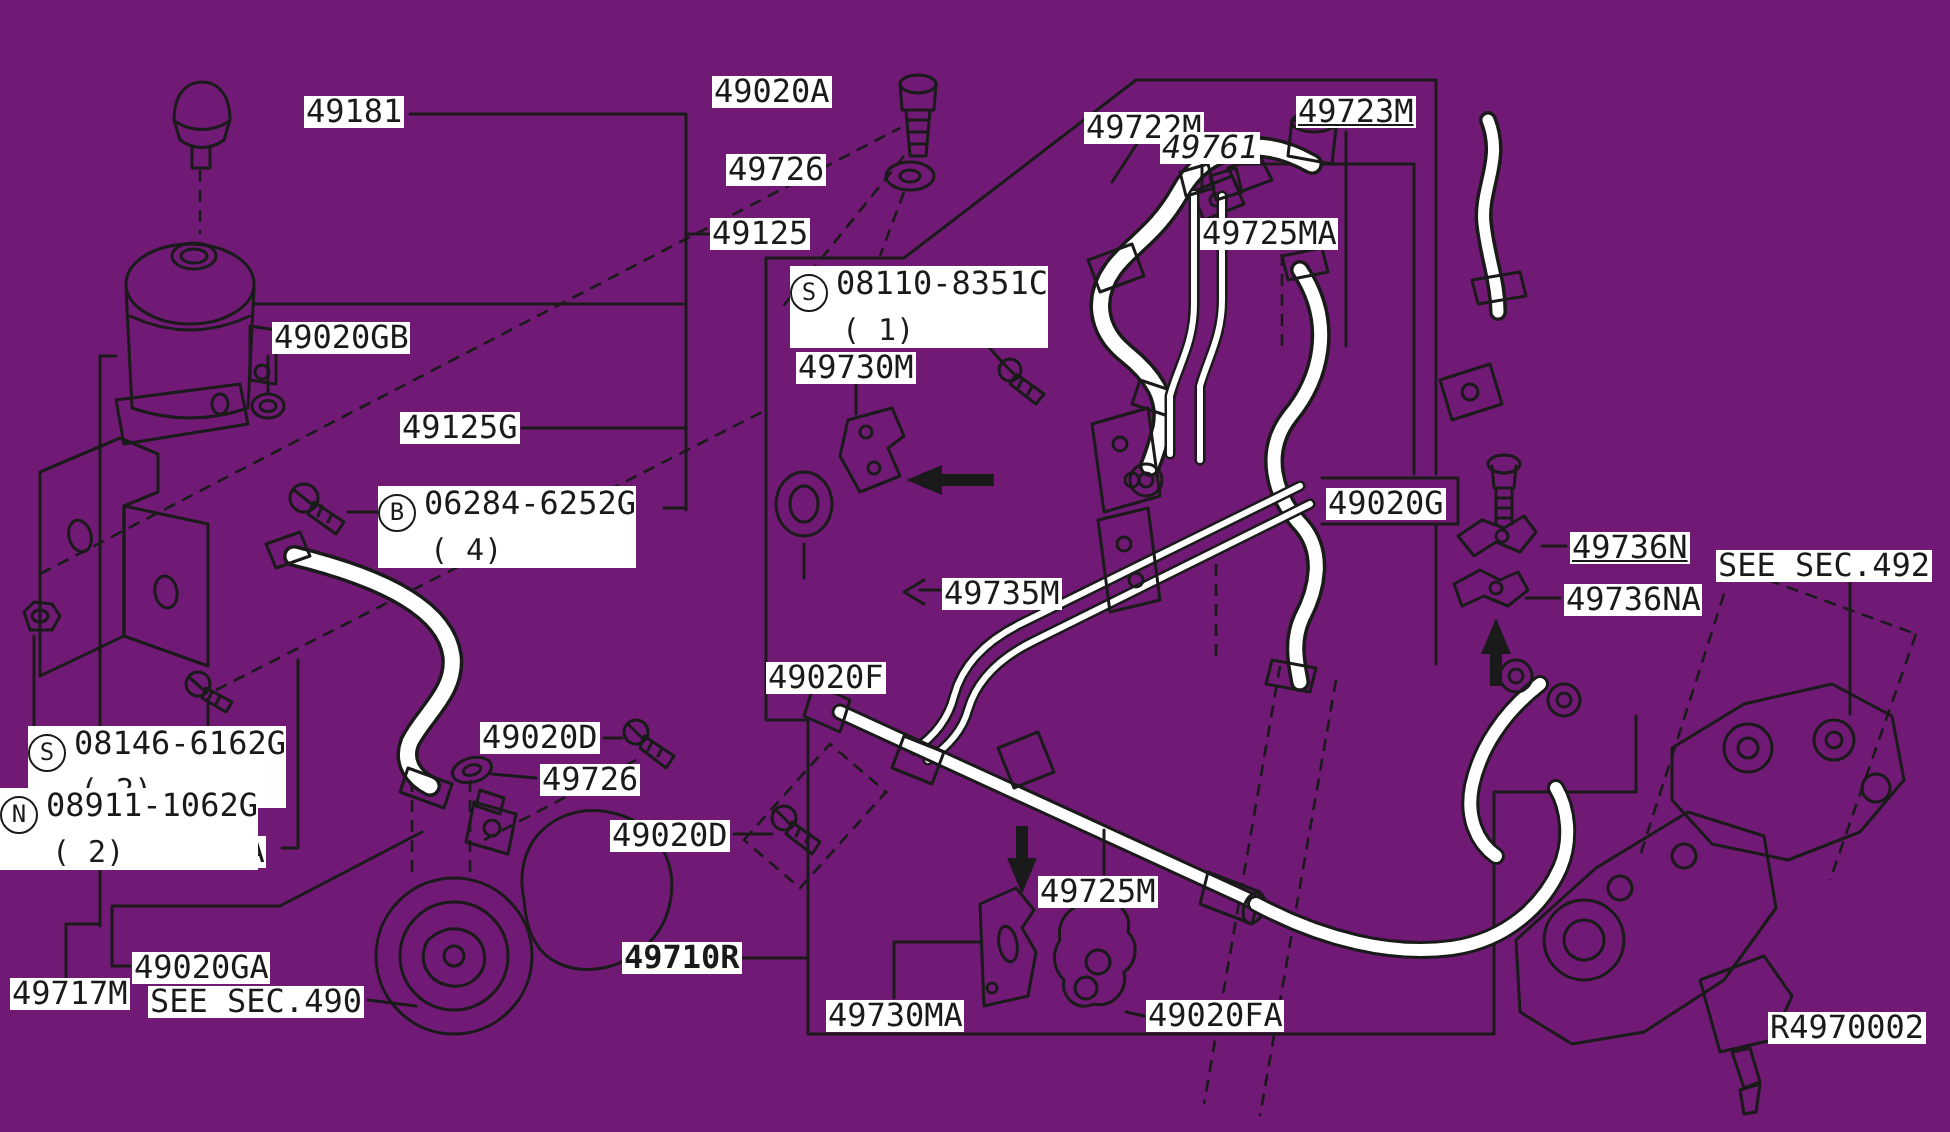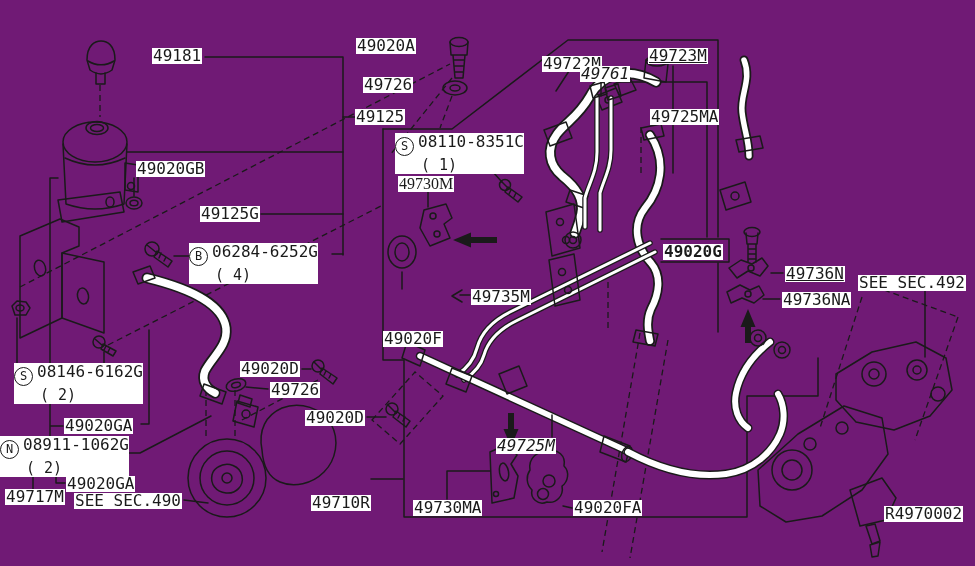--- a/index.html
+++ b/index.html
@@ -257,40 +257,40 @@
 </svg>
 
 <div id="labels-layer">
       <div class="plabel" style="left: 152px; top: 48px;">49181</div>
       <div class="plabel" style="left: 356px; top: 38px;">49020A</div>
       <div class="plabel" style="left: 363px; top: 77px;">49726</div>
       <div class="plabel" style="left: 355px; top: 109px;">49125</div>
       <div class="plabel" style="left: 542px; top: 56px; text-align: right;">49722M</div>
       <div class="plabel" style="left: 580px; top: 66px; font-style: italic;">49761</div>
       <div class="plabel" style="left: 648px; top: 48px; text-decoration: underline;">49723M</div>
-      <div class="plabel" style="left: 650px; top: 109px;">49725MA</div>
+      <div class="plabel" style="left: 600px; top: 109px;">49725MA</div>
       <div class="plabel" style="left: 136px; top: 161px;">49020GB</div>
-      <div class="plabel" style="left: 398px; top: 176px; font-family: Liberation Serif, serif;">49730M</div>
+      <div class="plabel" style="left: 398px; top: 176px;">49730M</div>
       <div class="plabel" style="left: 200px; top: 206px;">49125G</div>
       <div class="plabel" style="left: 383px; top: 291px; margin-top: 40px;">49020F</div>
       <div class="plabel" style="left: 471px; top: 289px;">49735M</div>
-      <div class="plabel" style="left: 663px; top: 244px; font-weight: bold;">49020G</div>
+      <div class="plabel" style="left: 663px; top: 244px;">49020G</div>
       <div class="plabel" style="left: 785px; top: 266px; text-decoration: underline;">49736N</div>
       <div class="plabel" style="left: 782px; top: 292px;">49736NA</div>
       <div class="plabel" style="left: 858px; top: 275px;">SEE SEC.492</div>
       <div class="plabel" style="left: 240px; top: 361px;">49020D</div>
       <div class="plabel" style="left: 270px; top: 382px;">49726</div>
       <div class="plabel" style="left: 305px; top: 410px;">49020D</div>
       <div class="plabel" style="left: 64px; top: 418px;">49020GA</div>
       <div class="plabel" style="left: 66px; top: 476px;">49020GA</div>
       <div class="plabel" style="left: 5px; top: 489px;">49717M</div>
       <div class="plabel" style="left: 74px; top: 493px;">SEE SEC.490</div>
-      <div class="plabel" style="left: 311px; top: 495px;">49710R</div>
-      <div class="plabel" style="left: 496px; top: 438px; font-style: italic;">49725M</div>
+      <div class="plabel" style="left: 311px; top: 471px; font-weight: bold;">49710R</div>
+      <div class="plabel" style="left: 519px; top: 438px;">49725M</div>
       <div class="plabel" style="left: 413px; top: 500px;">49730MA</div>
       <div class="plabel" style="left: 573px; top: 500px;">49020FA</div>
       <div class="plabel" style="left: 884px; top: 506px;">R4970002</div>
       <div class="clabel" style="left: 395px; top: 133px;"><span class="circ">S</span><span>08110-8351C</span><div class="qty">( 1)</div></div>
       <div class="clabel" style="left: 189px; top: 243px;"><span class="circ">B</span><span>06284-6252G</span><div class="qty">( 4)</div></div>
       <div class="clabel" style="left: 14px; top: 363px;"><span class="circ">S</span><span>08146-6162G</span><div class="qty">( 2)</div></div>
-      <div class="clabel" style="left: 0px; top: 394px; margin-top: 42px;"><span class="circ">N</span><span>08911-1062G</span><div class="qty">( 2)</div></div>
+      <div class="clabel" style="left: 0px; top: 394px;"><span class="circ">N</span><span>08911-1062G</span><div class="qty">( 2)</div></div>
     </div>
 </div>
 
 </body></html>

